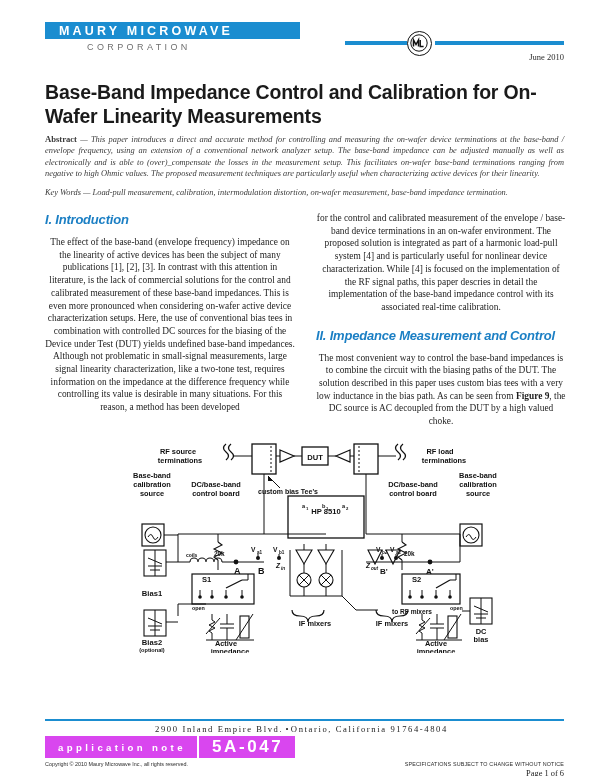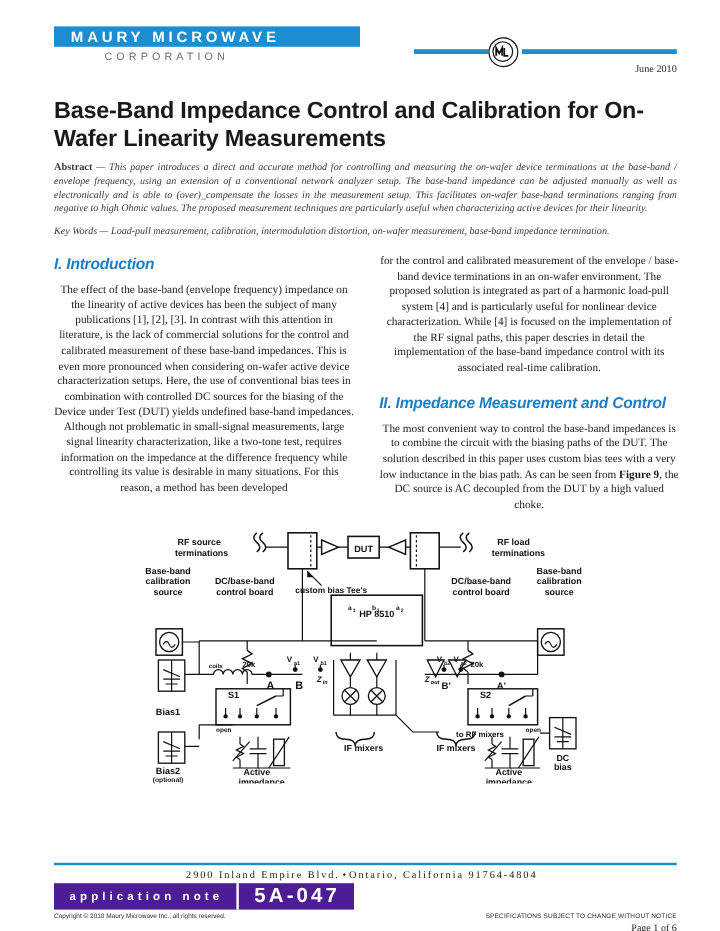--- a/index.html
+++ b/index.html
@@ -162,21 +162,21 @@
     line-height: 12.7px;
     text-align: center;
     margin: 0;
     color: #1d1d1d;
   }
   .body-p b { font-weight: bold; }
 
   
   .figure-wrap {
     position: relative;
-    margin: 10px 0 0 0;
+    margin: 10px 0 0 12px;
     height: 232px;
   }
   .figure-canvas {
     position: absolute;
     left: 118px;
     top: 0;
     width: 378px;
     height: 215px;
   }
   .fig-caption {
@@ -219,21 +219,21 @@
     white-space: nowrap;
     letter-spacing: 0.1px;
   }
   .addr-line .wide { letter-spacing: 1.6px; }
   .addr-link {
     color: #1b5fb0;
     text-decoration: underline;
   }
   .appnote-band {
     flex: 0 0 auto;
-    background: #4c1d95;
+    background: #d946ef;
     color: #ffffff;
     font-family: "Liberation Sans", sans-serif;
     display: flex;
     align-items: center;
     height: 22px;
     align-self: flex-start;
     margin-top: 1px;
   }
   .appnote-label {
     font-size: 9.6px;

